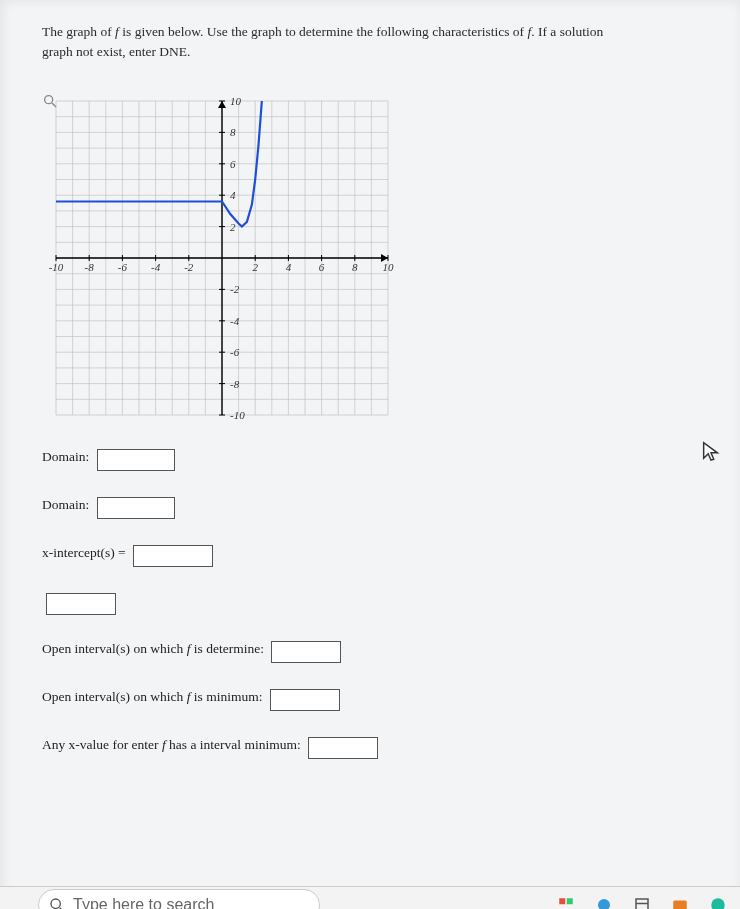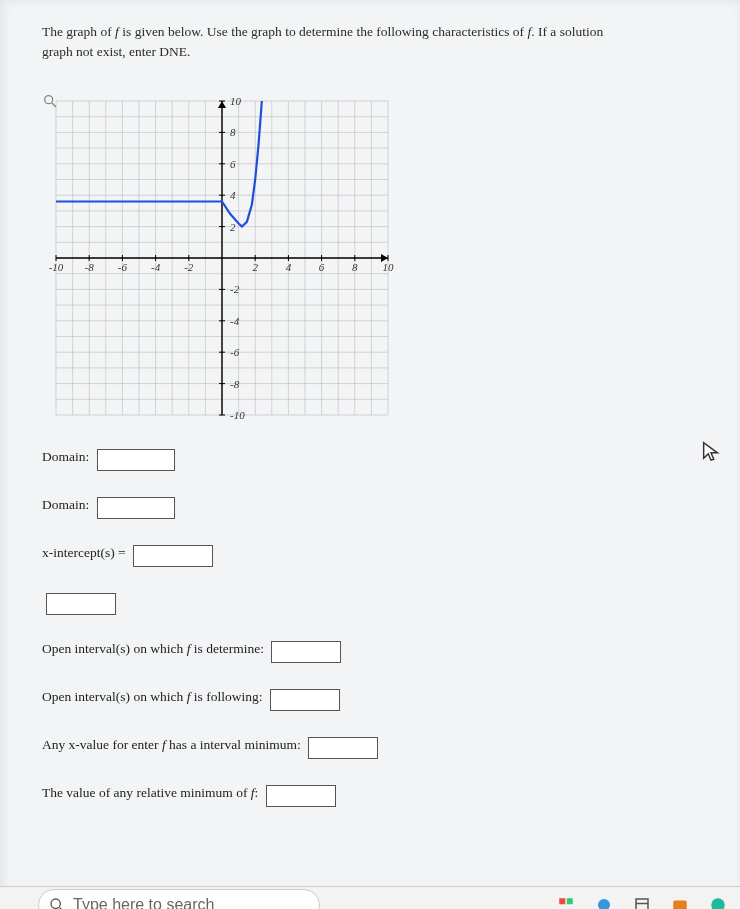--- a/index.html
+++ b/index.html
@@ -229,33 +229,29 @@
     <div class="qrow">
       <input class="blank w3" style="">
     </div>
 
     <div class="qrow">
       <label><span>Open interval(s) on which </span><span class="fvar">f</span><span> is determine: </span></label>
       <input class="blank w3" style="">
     </div>
 
     <div class="qrow">
-      <label><span>Open interval(s) on which </span><span class="fvar">f</span><span> is following: </span></label>
+      <label><span>Open interval(s) on which </span><span class="fvar">f</span><span> is minimum: </span></label>
       <input class="blank w3" style="">
     </div>
 
     <div class="qrow">
       <label><span>Any x-value for enter </span><span class="fvar">f</span><span> has a interval minimum: </span></label>
       <input class="blank w3" style="">
     </div>
 
-    <div class="qrow">
-      <label><span>The value of any relative minimum of </span><span class="fvar">f</span><span>: </span></label>
-      <input class="blank w3" style="">
-    </div>
   </div>
 
 </div>
 
 <svg class="cursor" viewBox="0 0 24 24" fill="none" stroke="#333" stroke-width="1.6">
   <path d="M4 3 L4 20 L9 15 L12 22 L15 21 L12 14 L19 14 Z" fill="#fff"></path>
 </svg>
 
 <div class="taskbar">
   <div class="search-pill">

